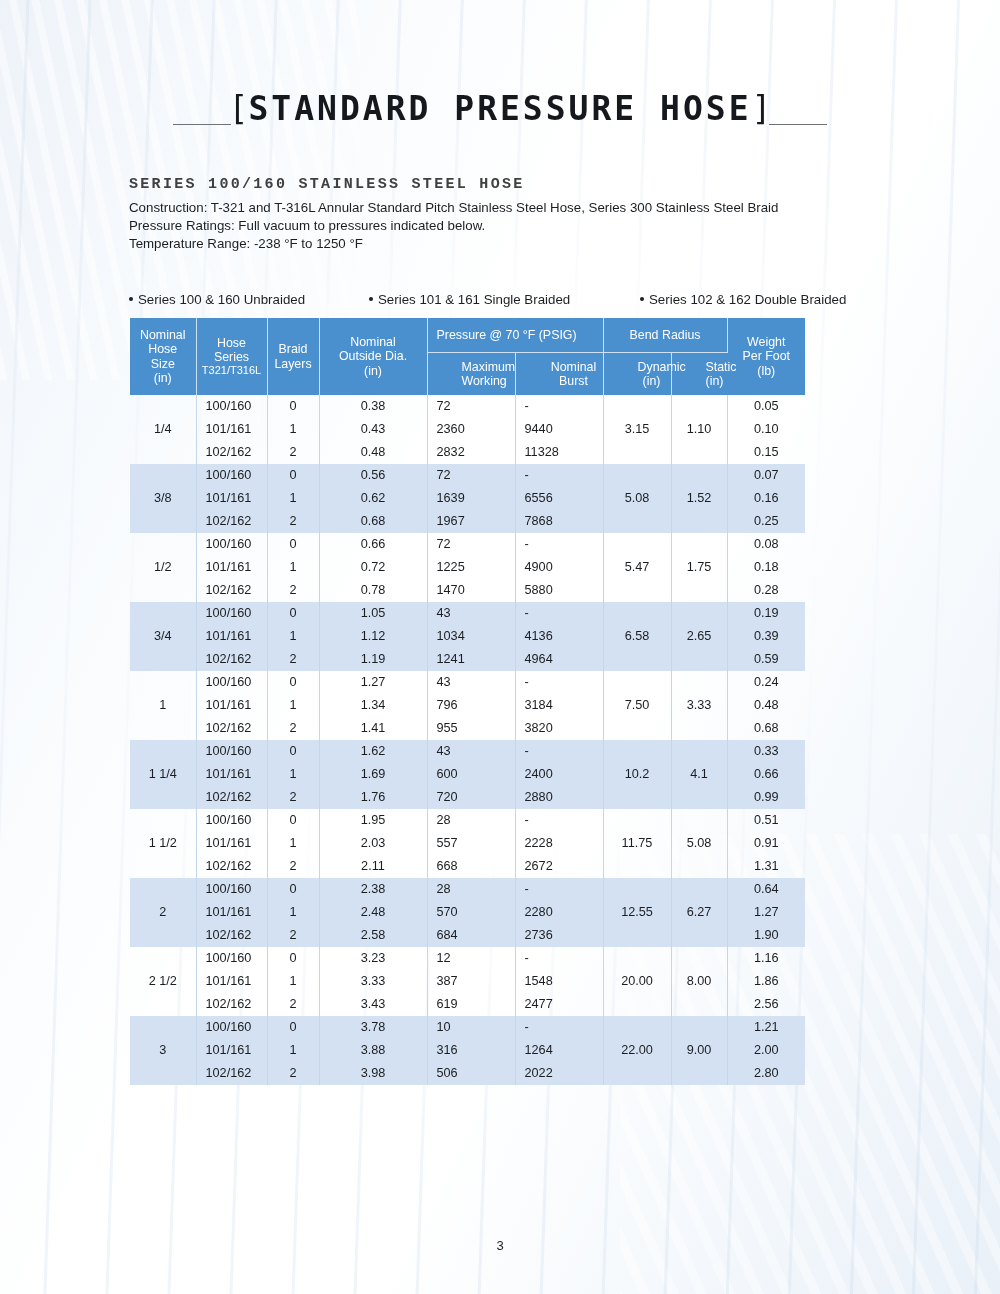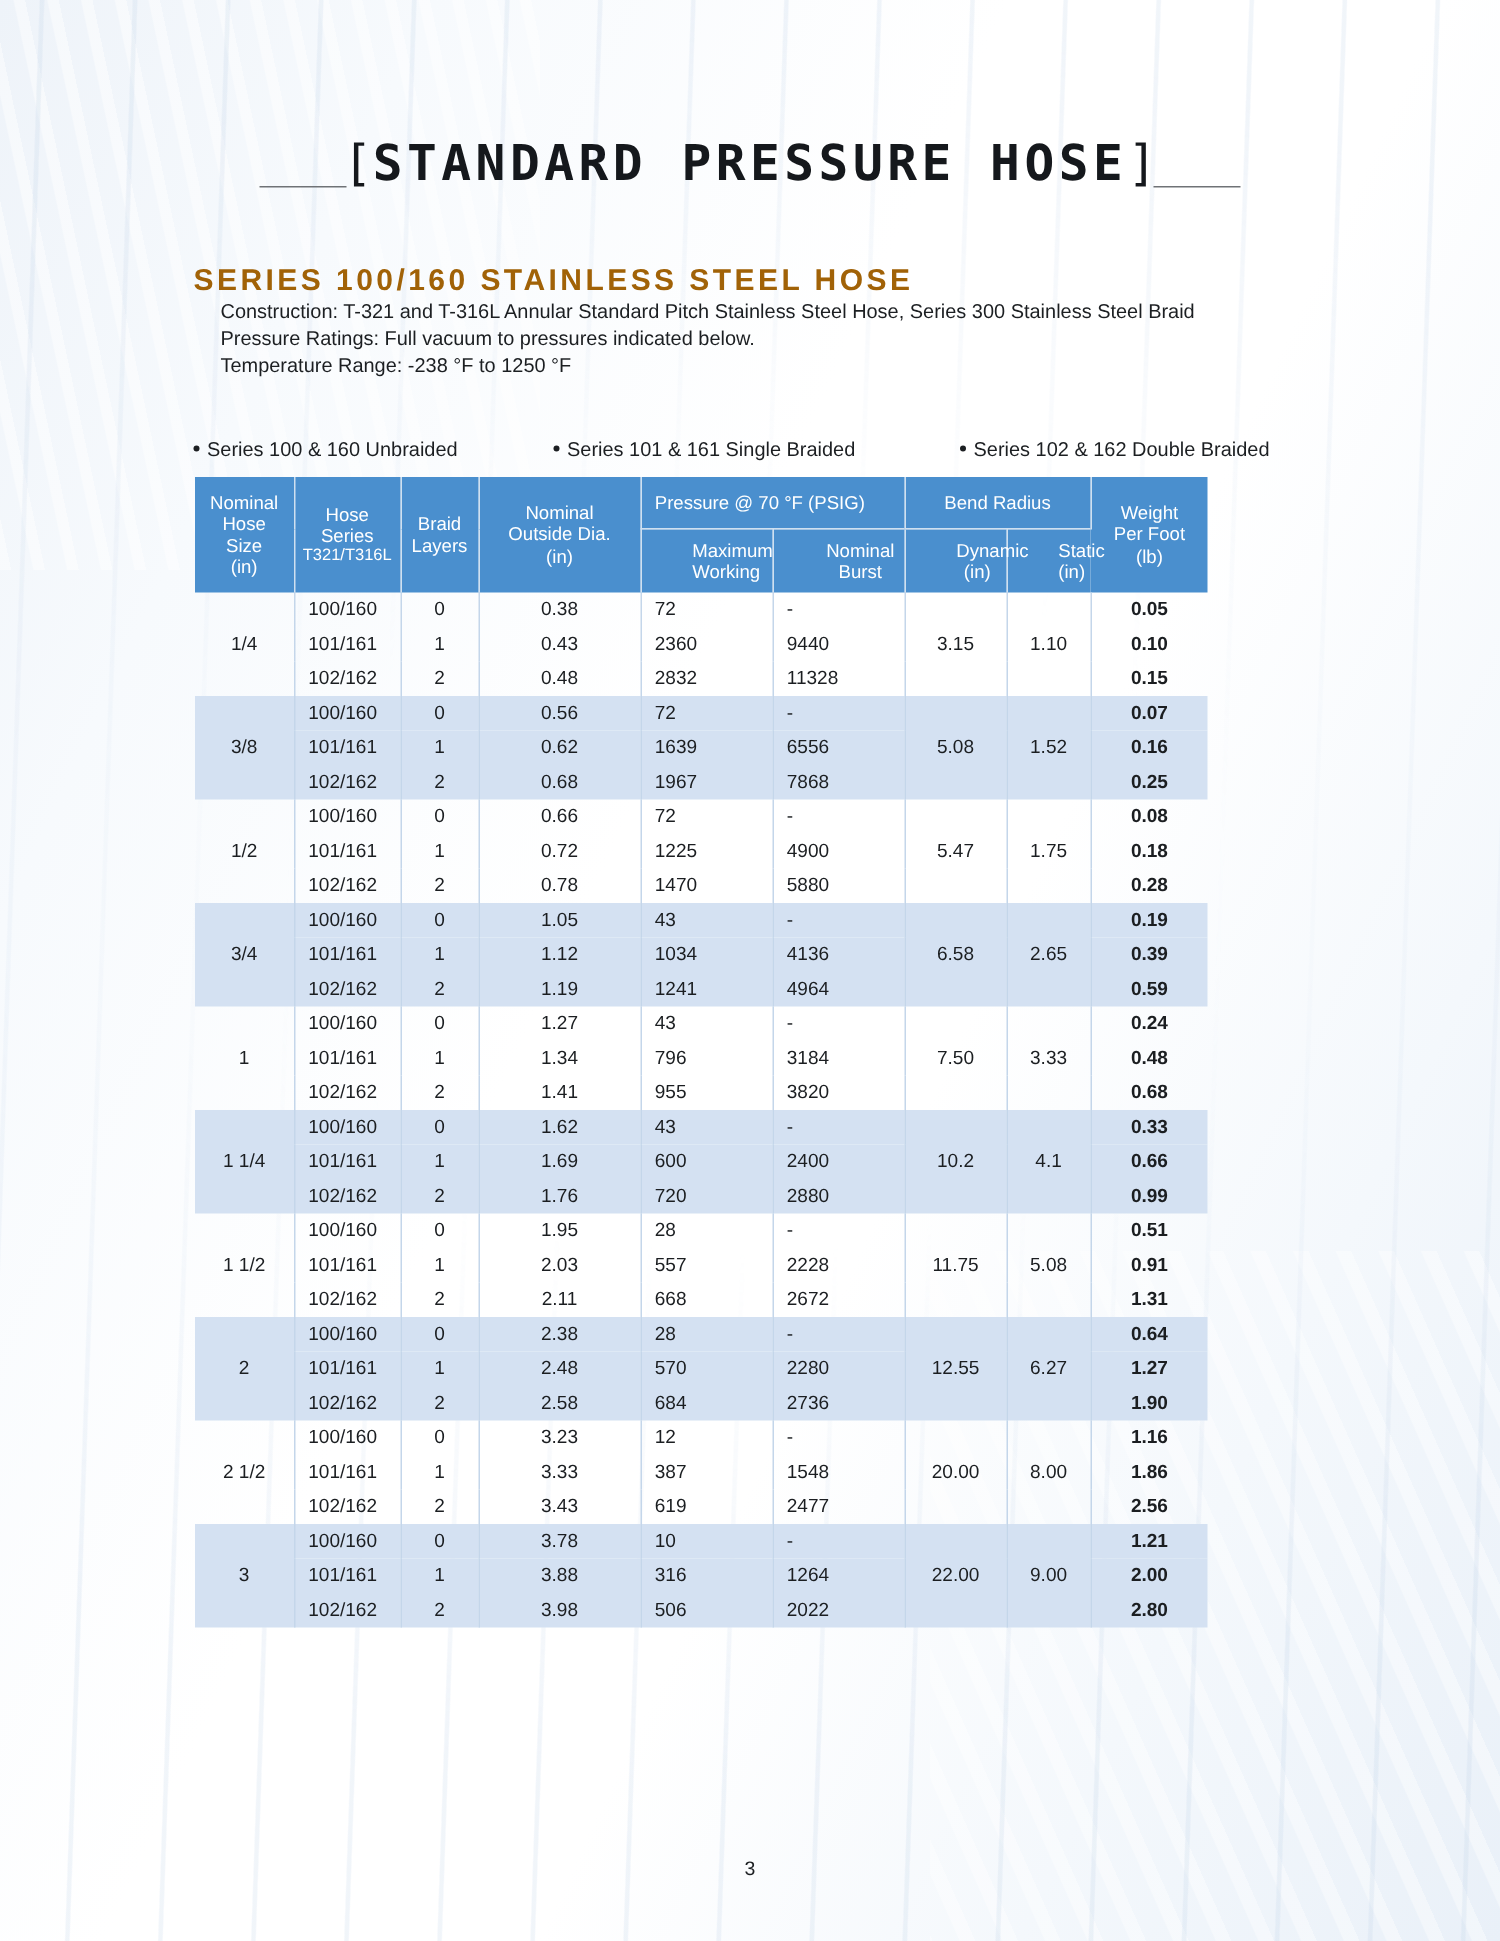--- a/index.html
+++ b/index.html
@@ -88,36 +88,36 @@
     white-space: nowrap;
     line-height: 1;
   }
   .doc-title .brk { font-weight: normal; letter-spacing: 0; }
 
   
   .spec-heading {
     position: absolute;
     left: 129px;
     top: 176px;
-    font-family: Liberation Sans, sans-serif;
-    font-size: 20px;
+    font-family: Liberation Mono, monospace;
+    font-size: 15px;
     font-weight: bold;
     letter-spacing: 2.3px;
-    color: #a16207;
+    color: #404040;
     white-space: nowrap;
   }
   .spec-lines {
     position: absolute;
     left: 129px;
     top: 199px;
     font-size: 13.3px;
     color: #1c1f22;
     line-height: 18.2px;
   }
-  .spec-lines div { white-space: nowrap; margin-left: 18px; }
+  .spec-lines div { white-space: nowrap; }
 
   
   .legend {
     position: absolute;
     left: 129px;
     top: 292px;
     width: 760px;
     font-size: 13.3px;
     color: #1c1f22;
     white-space: nowrap;
@@ -186,21 +186,21 @@
   }
 
   tbody td {
     height: 23px;
     padding: 0 5px;
     border-right: 1px solid #c4d6ea;
     vertical-align: middle;
     font-size: 12.7px;
     line-height: 15px;
   }
-  tbody td:last-child { border-right: none; font-weight: bold; }
+  tbody td:last-child { border-right: none; }
   tbody td.c-left   { text-align: left; padding-left: 9px; }
   tbody td.c-center { text-align: center; }
   tbody tr.band td { background: #d4e1f2; }
   tbody tr.plain td { background: transparent; }
   td.grp { text-align: center; }
 
   
   .page-num {
     position: absolute;
     left: 0;

